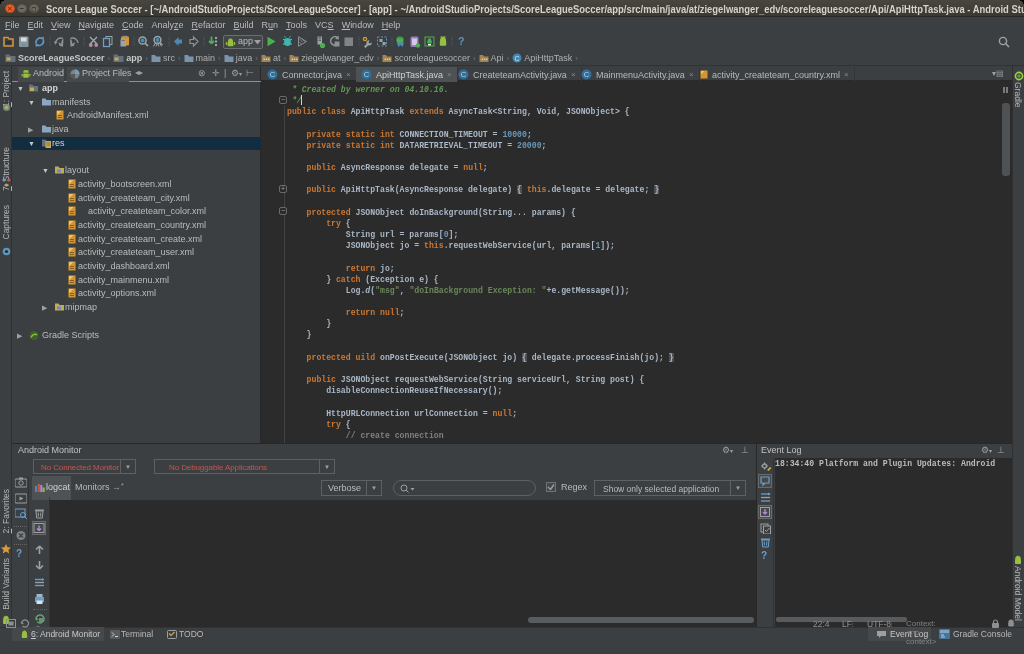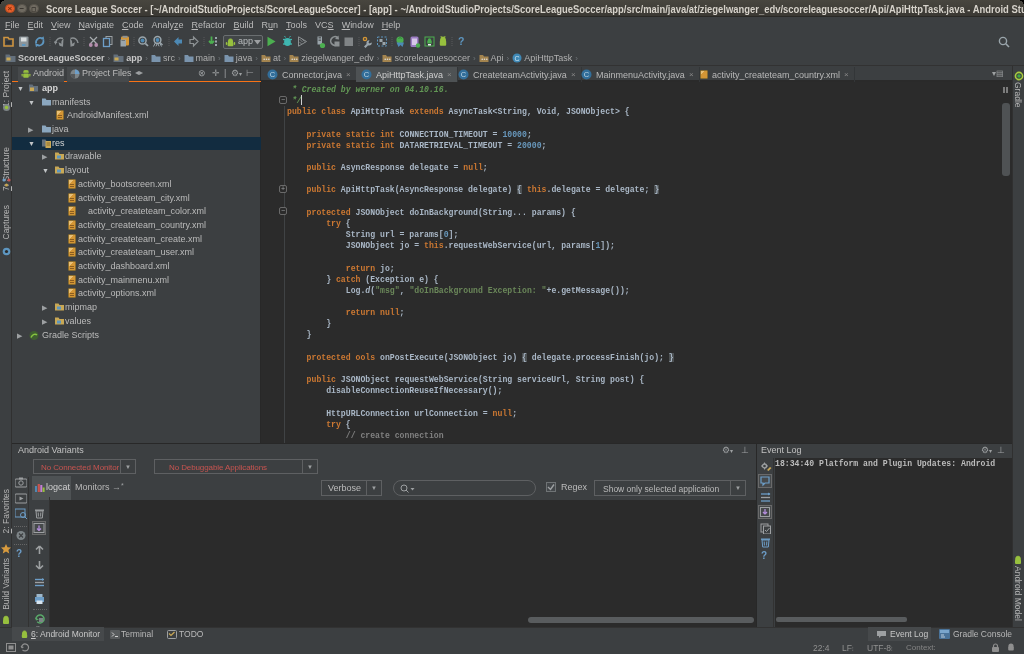--- a/index.html
+++ b/index.html
@@ -288,28 +288,20 @@
 <div class="trow" style="top:55px;background:#122c40;width:249px">
       <span class="tar x" style="left:16px">▼</span>
       <svg class="tic" style="left:29px">
         <path d="M1 1.5h3.5l1 1.5h4.5V8.5H1z" fill="#64707c"></path>
         <rect x="4.5" y="3" width="5.5" height="7" fill="#c9a855"></rect>
         <rect x="5.5" y="4.5" width="3.5" height="1" fill="#8a6d2f"></rect>
         <rect x="5.5" y="6.5" width="3.5" height="1" fill="#8a6d2f"></rect>
       </svg>
       <span class="ttx" style="left:40px;color:#d4d4d4">res</span>
     </div>
-<div class="trow" style="top:68px">
-      <span class="tar" style="left:30px">▶</span>
-      <svg class="tic" style="left:42px">
-        <path d="M1 1.5h3.5l1 1.5h4.5V8.5H1z" fill="#c9a855"></path>
-        <rect x="3" y="4.5" width="4" height="3" fill="#5d96c0"></rect>
-      </svg>
-      <span class="ttx" style="left:53px">drawable</span>
-    </div>
 <div class="trow" style="top:82px">
       <span class="tar x" style="left:30px">▼</span>
       <svg class="tic" style="left:42px">
         <path d="M1 1.5h3.5l1 1.5h4.5V8.5H1z" fill="#c9a855"></path>
         <rect x="3" y="4.5" width="4" height="3" fill="#5d96c0"></rect>
       </svg>
       <span class="ttx" style="left:53px">layout</span>
     </div>
 <div class="trow" style="top:96px"><span class="tic xic" style="left:56px;display:inline-block"></span><span class="ttx" style="left:66px">activity_bootscreen.xml</span></div>
 <div class="trow" style="top:110px"><span class="tic xic" style="left:56px;display:inline-block"></span><span class="ttx" style="left:66px">activity_createteam_city.xml</span></div>
@@ -320,28 +312,20 @@
 <div class="trow" style="top:178px"><span class="tic xic" style="left:56px;display:inline-block"></span><span class="ttx" style="left:66px">activity_dashboard.xml</span></div>
 <div class="trow" style="top:192px"><span class="tic xic" style="left:56px;display:inline-block"></span><span class="ttx" style="left:66px">activity_mainmenu.xml</span></div>
 <div class="trow" style="top:205px"><span class="tic xic" style="left:56px;display:inline-block"></span><span class="ttx" style="left:66px">activity_options.xml</span></div>
 <div class="trow" style="top:219px">
       <span class="tar" style="left:30px">▶</span>
       <svg class="tic" style="left:42px">
         <path d="M1 1.5h3.5l1 1.5h4.5V8.5H1z" fill="#c9a855"></path>
         <rect x="3" y="4.5" width="4" height="3" fill="#5d96c0"></rect>
       </svg>
       <span class="ttx" style="left:53px">mipmap</span>
-    </div>
-<div class="trow" style="top:233px">
-      <span class="tar" style="left:30px">▶</span>
-      <svg class="tic" style="left:42px">
-        <path d="M1 1.5h3.5l1 1.5h4.5V8.5H1z" fill="#c9a855"></path>
-        <rect x="3" y="4.5" width="4" height="3" fill="#5d96c0"></rect>
-      </svg>
-      <span class="ttx" style="left:53px">values</span>
     </div>
 <div class="trow" style="top:247px">
       <span class="tar" style="left:5px">▶</span>
       <svg class="tic" style="left:16px">
         <circle cx="6" cy="5.5" r="4.5" fill="#3e5e30"></circle>
         <path d="M3 7.5c1.5-3.5 4.5-4 6-2.5" stroke="#87c540" stroke-width="1.5" fill="none"></path>
       </svg>
       <span class="ttx" style="left:30px">Gradle Scripts</span>
     </div>
 </div>
@@ -393,21 +377,21 @@
             JSONObject jo = <span class="k">this</span>.requestWebService(url, params[<span class="nu">1</span>]);
 
             <span class="k">return </span>jo;
         } <span class="k">catch </span>(Exception e) {
             Log.<span style="font-style:italic">d</span>(<span class="st">"msg"</span>, <span class="st">"doInBackground Exception: "</span>+e.getMessage());
 
             <span class="k">return null</span>;
         }
     }
 
-    <span class="k">protected ools </span>onPostExecute(JSONObject jo) <span class="bh">{</span> <span class="fd">delegate</span>.processFinish(jo); <span class="bh">}</span>
+    <span class="k">protected uild </span>onPostExecute(JSONObject jo) <span class="bh">{</span> <span class="fd">delegate</span>.processFinish(jo); <span class="bh">}</span>
 
     <span class="k">public </span>JSONObject requestWebService(String serviceUrl, String post) {
         disableConnectionReuseIfNecessary();
 
         HttpURLConnection urlConnection = <span class="k">null</span>;
         <span class="k">try </span>{
             <span class="gr">// create connection</span></pre>
   </div>
 <div class="a" style="left:301px;top:95px;width:1px;height:10px;background:#d0d0d0"></div>
 
@@ -425,29 +409,29 @@
 <svg class="a" style="left:1px;top:489px" width="10" height="10">
       <circle cx="5" cy="4" r="2.8" fill="#97c03e"></circle>
       <rect x="2" y="4.6" width="6" height="4.4" rx="1" fill="#97c03e"></rect>
       <path d="M2.8 1.8a2.8 2.8 0 0 1 4.4 0z" fill="#97c03e"></path>
     </svg>
 <div class="a vtxt2" style="left:1px;top:500px">Android Model</div>
 </div>
 
 <div class="a" style="left:12px;top:443px;width:1000px;height:184px;background:#3c3f41;border-top:1px solid #282828"></div>
 <div class="a" id="amon" style="left:12px;top:443px;width:744px;height:184px">
-<div class="a" style="left:6px;top:2px;font-size:9px;color:#c0c0c0">Android Variants</div>
+<div class="a" style="left:6px;top:2px;font-size:9px;color:#c0c0c0">Android Monitor</div>
 <div class="a" style="left:710px;top:2px;font-size:9px;color:#9da0a2">⚙<span style="font-size:6px">▾</span></div>
 <div class="a" style="left:729px;top:2px;font-size:9px;color:#9da0a2">⊥</div>
 
 <div class="combo" style="left:21px;top:16px;width:103px;height:15px;font-size:8px">
       <span style="position:absolute;left:7px;top:2.5px;color:#c75450;letter-spacing:-0.1px">No Connected Monitor</span>
       <span class="arr"><span style="font-size:6px;line-height:14px">▼</span></span>
     </div>
-<div class="combo" style="left:142px;top:16px;width:164px;height:15px;font-size:8px">
+<div class="combo" style="left:142px;top:16px;width:181px;height:15px;font-size:8px">
       <span style="position:absolute;left:14px;top:2.5px;color:#c75450;letter-spacing:-0.1px">No Debuggable Applications</span>
       <span class="arr"><span style="font-size:6px;line-height:14px">▼</span></span>
     </div>
 
 <div class="a" style="left:0;top:34px;width:17px;height:150px;border-right:1px solid #323232"></div>
 <svg class="a" style="left:3px;top:34px" width="12" height="11">
       <rect x="0" y="2" width="12" height="8" rx="1" fill="none" stroke="#9da0a2"></rect>
       <rect x="4" y="0.5" width="4" height="2" fill="#9da0a2"></rect>
       <circle cx="6" cy="6" r="2.2" fill="none" stroke="#9da0a2"></circle>
     </svg>
@@ -612,21 +596,21 @@
 <div class="a" style="left:890px;top:2px;font-size:8.5px;color:#c8c8c8">Event Log</div>
 <svg class="a" style="left:939px;top:2px" width="11" height="10">
       <rect x="0" y="0" width="11" height="10" rx="1" fill="#4a7399"></rect>
       <rect x="1" y="1" width="9" height="3" fill="#7aa6cc"></rect>
       <path d="M2 6h3M2 8h4" stroke="#d7e4ef" stroke-width="0.8"></path>
     </svg>
 <div class="a" style="left:953px;top:2px;font-size:8.5px;color:#b8b8b8">Gradle Console</div>
 </div>
 
 <div class="a panel" style="left:0;top:641px;width:1024px;height:13px"></div>
-<div class="a" id="sbar" style="left:0;top:641px;width:929px;height:13px">
+<div class="a" id="sbar" style="left:0;top:617px;width:929px;height:13px">
 <svg class="a" style="left:6px;top:2px" width="10" height="9">
       <rect x="0.5" y="0.5" width="9" height="8" fill="none" stroke="#8f8f8f"></rect>
       <rect x="2.5" y="2.5" width="5" height="4" fill="#8f8f8f"></rect>
     </svg>
 <svg class="a" style="left:20px;top:2px" width="10" height="9">
       <path d="M1.5 4.5a3.5 3.5 0 1 1 1 2.4" stroke="#8f8f8f" fill="none" stroke-width="1.2"></path>
       <path d="M0.5 3l1.5 2.5L4 4z" fill="#8f8f8f"></path>
     </svg>
 <div class="a" style="left:813px;top:2px;font-size:8.5px;color:#919191">22:4</div>
 <div class="a" style="left:842px;top:2px;font-size:8.5px;color:#919191">LF<span style="font-size:6px">⁝</span></div>

